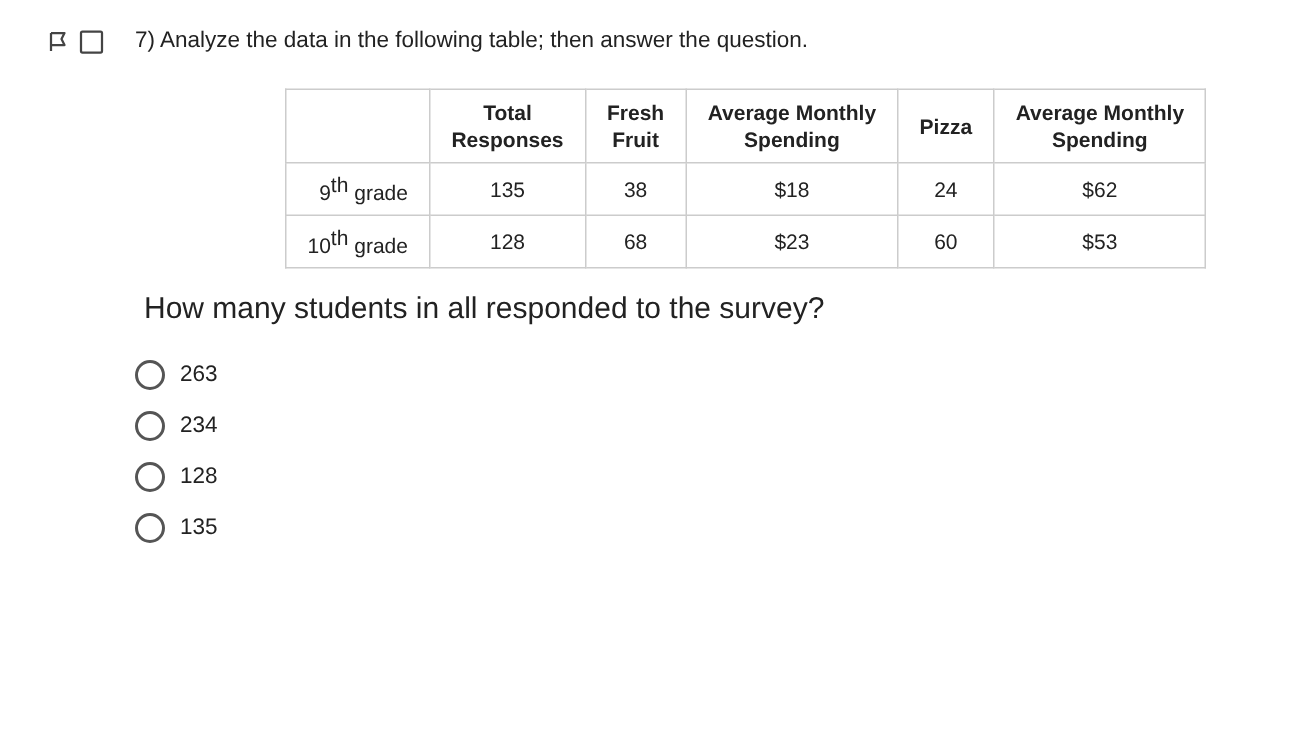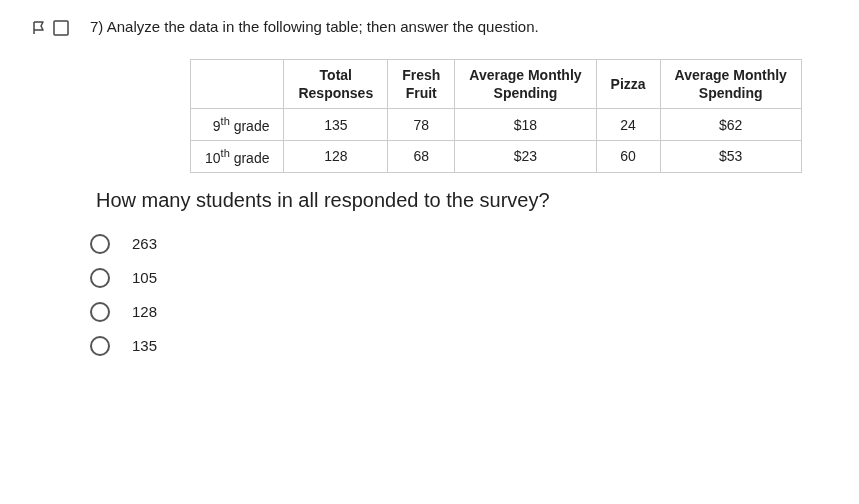--- a/index.html
+++ b/index.html
@@ -72,38 +72,38 @@
 
     .options {
       display: flex;
       flex-direction: column;
       gap: 14px;
       margin-left: 60px;
     }
     .option-item {
       display: flex;
       align-items: center;
-      gap: 22px;
+      gap: 10px;
       cursor: pointer;
     }
     .radio-circle {
       width: 20px;
       height: 20px;
       border-radius: 50%;
       border: 2px solid #555;
       background: #fff;
       flex-shrink: 0;
       display: inline-block;
     }
     .option-label {
       font-size: 15px;
     }
 
     sup {
-      font-size: 11px;
+      font-size: 14px;
     }
   </style>
 </head>
 <body>
 
 <div class="question-header">
   <div class="question-icons">
 
     <svg class="icon-flag" viewBox="0 0 18 18" fill="none" xmlns="http://www.w3.org/2000/svg">
       <path d="M4 3v12M4 3h9l-2 4 2 4H4" stroke="#444" stroke-width="1.5" stroke-linejoin="round" fill="none"></path>
@@ -128,21 +128,21 @@
         <th class="th-multiline">Fresh<br>Fruit</th>
         <th class="th-multiline">Average Monthly<br>Spending</th>
         <th>Pizza</th>
         <th class="th-multiline">Average Monthly<br>Spending</th>
       </tr>
     </thead>
     <tbody>
       <tr>
         <td>9<sup>th</sup> grade</td>
         <td>135</td>
-        <td>78</td>
+        <td>38</td>
         <td>$18</td>
         <td>24</td>
         <td>$62</td>
       </tr>
       <tr>
         <td>10<sup>th</sup> grade</td>
         <td>128</td>
         <td>68</td>
         <td>$23</td>
         <td>60</td>
@@ -156,21 +156,21 @@
   <span>How many students in all responded to the survey?</span>
 </div>
 
 <div class="options">
   <div class="option-item">
     <span class="radio-circle"></span>
     <span class="option-label">263</span>
   </div>
   <div class="option-item">
     <span class="radio-circle"></span>
-    <span class="option-label">105</span>
+    <span class="option-label">234</span>
   </div>
   <div class="option-item">
     <span class="radio-circle"></span>
     <span class="option-label">128</span>
   </div>
   <div class="option-item">
     <span class="radio-circle"></span>
     <span class="option-label">135</span>
   </div>
 </div>

